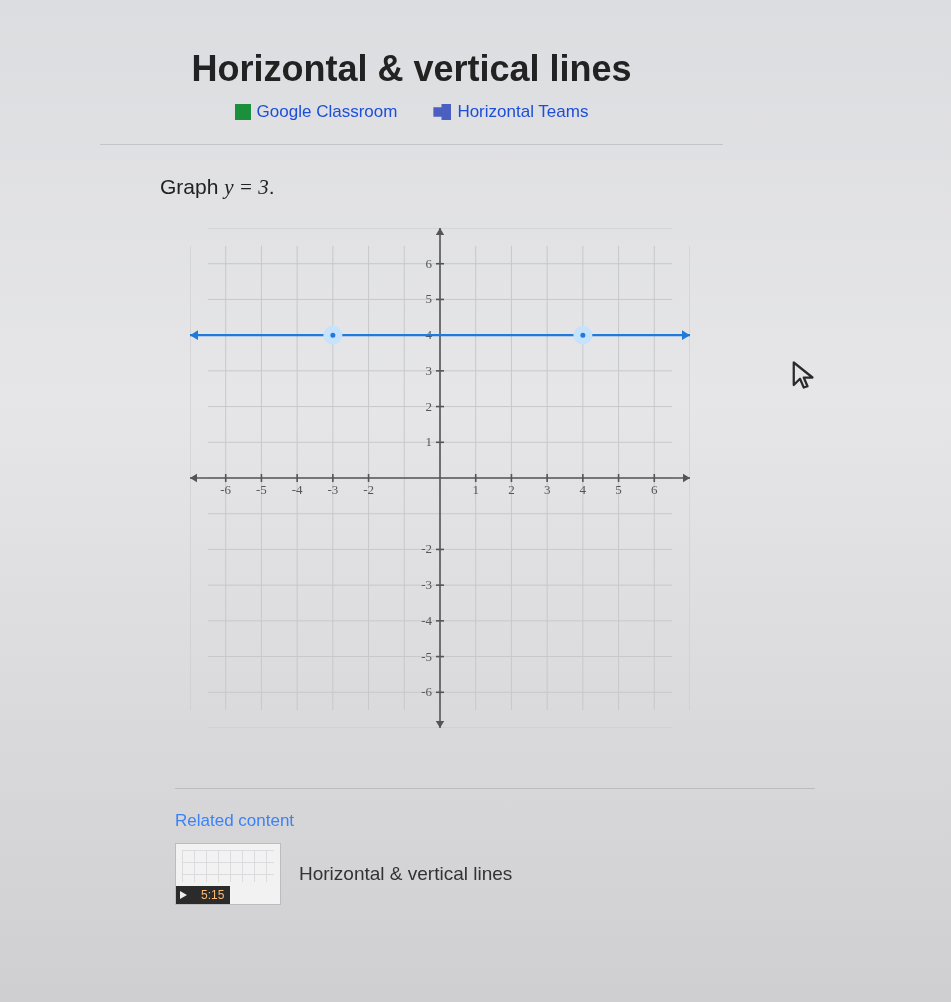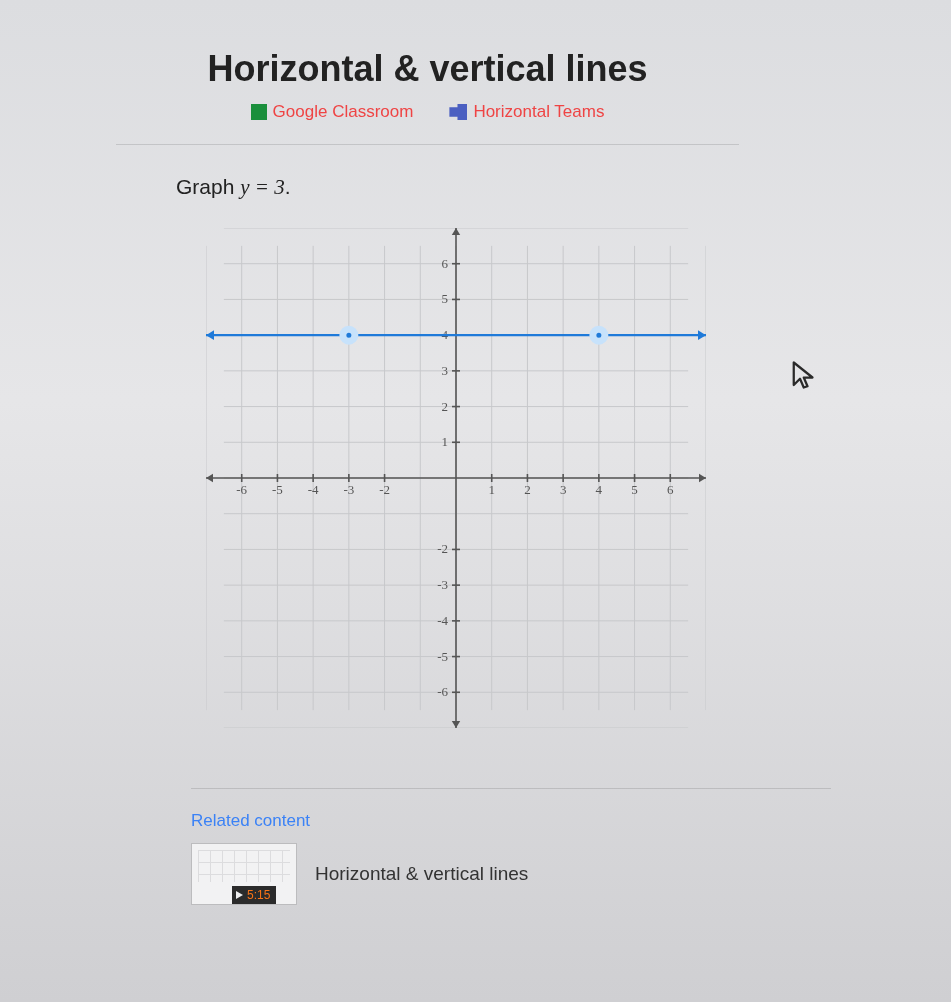--- a/index.html
+++ b/index.html
@@ -9,42 +9,41 @@
     height: 1002px;
     font-family: -apple-system, BlinkMacSystemFont, "Segoe UI", Arial, sans-serif;
     background: linear-gradient(180deg, #dcdde0 0%, #e6e6e8 40%, #cfcfd2 100%);
     color: #222;
     overflow: hidden;
   }
   .page {
     position: relative;
     width: 823px;
     height: 1002px;
-    padding-left: 16px;
   }
   .title-block {
     text-align: center;
     padding-top: 48px;
   }
   .title {
     font-size: 36px;
     font-weight: 700;
     color: #222;
   }
   .share-row {
     margin-top: 12px;
     display: flex;
     justify-content: center;
     gap: 36px;
   }
   .share-link {
     display: inline-flex;
     align-items: center;
     gap: 6px;
-    color: #ef4444;
+    color: #1d4ed8;
     font-size: 17px;
     cursor: pointer;
   }
   .gc-icon {
     width: 16px; height: 16px;
     background: #1a8f3c;
     display: inline-block;
   }
   .mt-icon {
     width: 18px; height: 16px;
@@ -107,27 +106,26 @@
     left: 6px; top: 6px; right: 6px; bottom: 22px;
     background:
       linear-gradient(#c8c8cb 1px, transparent 1px) 0 0/100% 12px,
       linear-gradient(90deg, #c8c8cb 1px, transparent 1px) 0 0/12px 100%;
     opacity: .5;
   }
   .thumb .dur {
     position: absolute;
     left: 0; bottom: 0;
     background: #2b2b2b;
-    color: #f97316;
+    color: #fdba74;
     font-size: 12px;
     padding: 2px 6px 2px 4px;
     display: flex;
     align-items: center;
-    gap: 4px;
-    margin-left: 40px;
+    gap: 14px;
   }
   .thumb .play {
     width: 0; height: 0;
     border-left: 7px solid #eee;
     border-top: 4px solid transparent;
     border-bottom: 4px solid transparent;
   }
   .related-title {
     font-size: 19px;
     color: #333;

